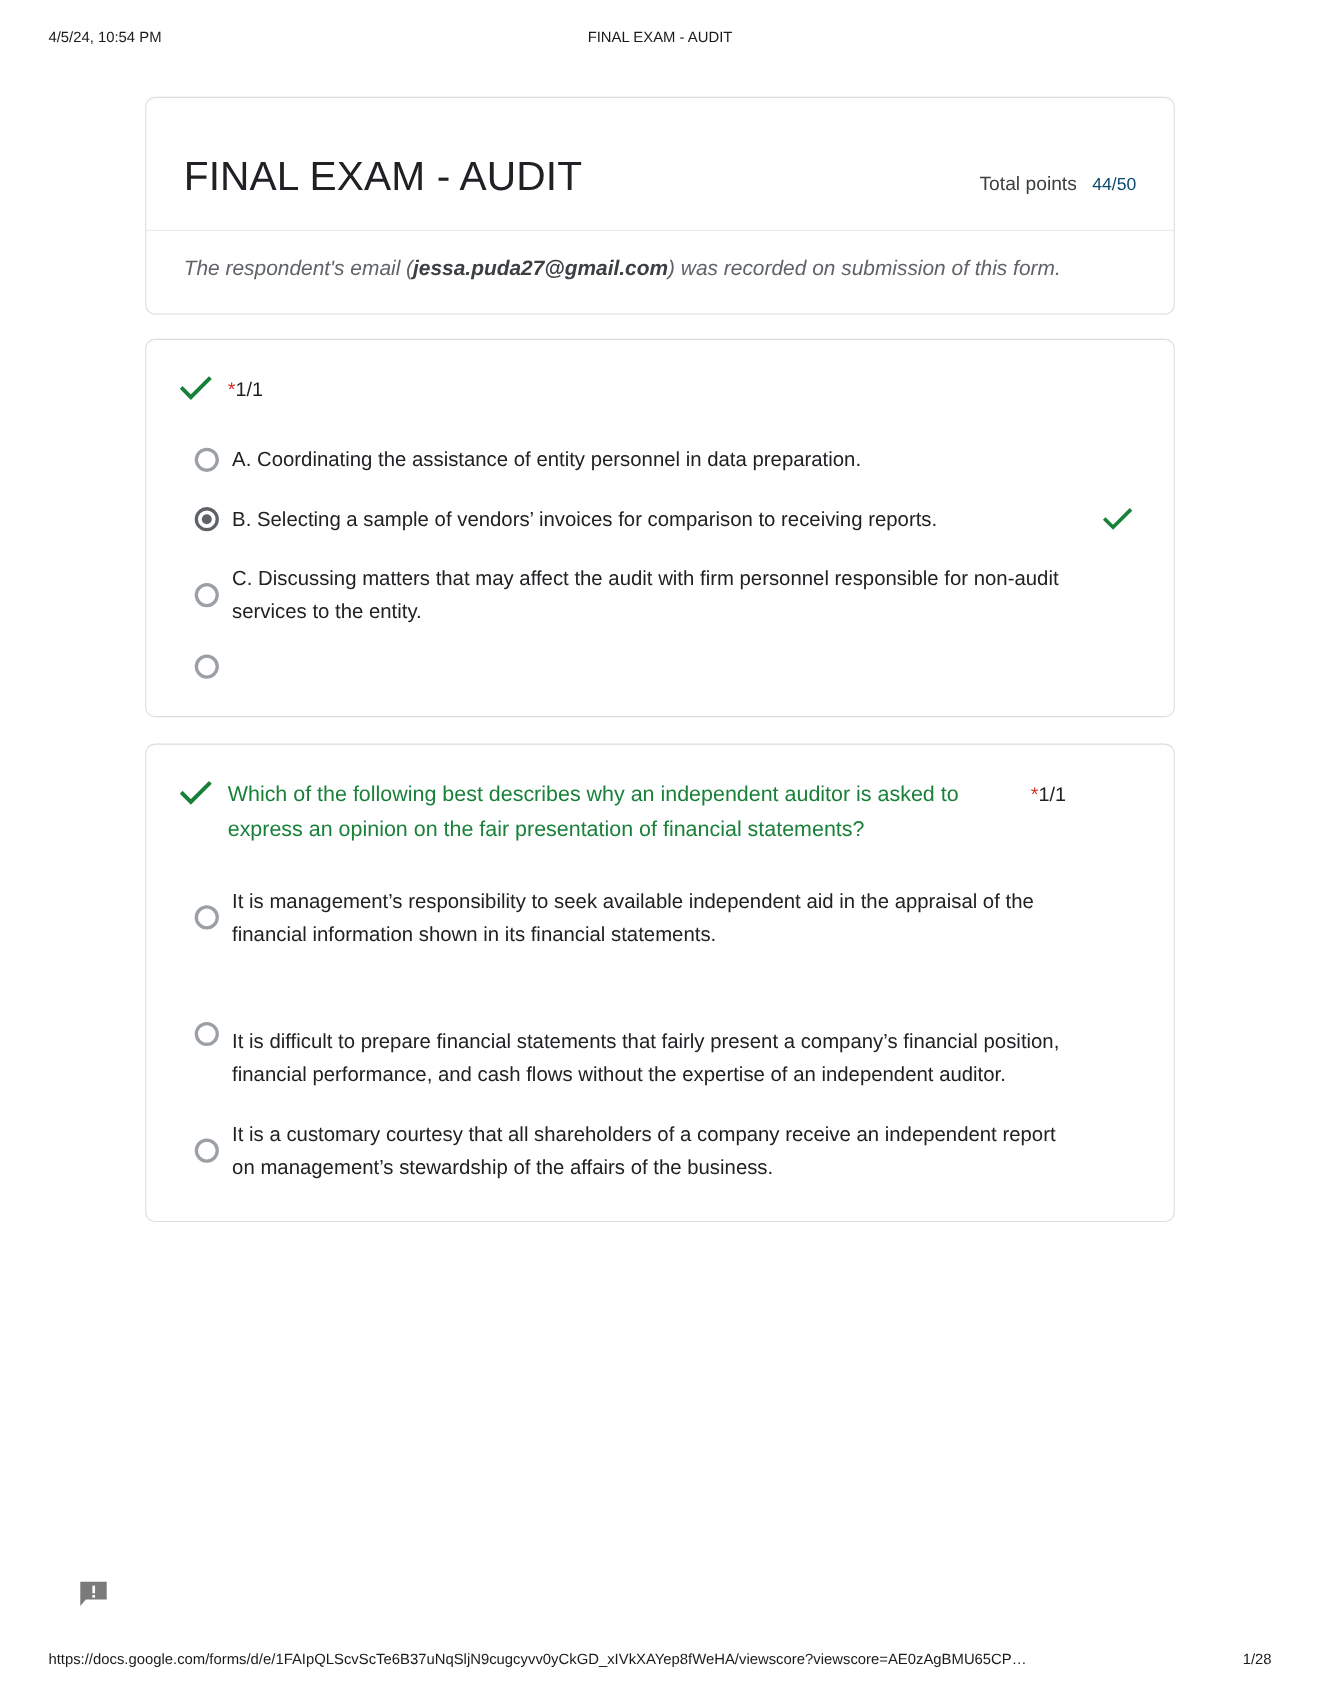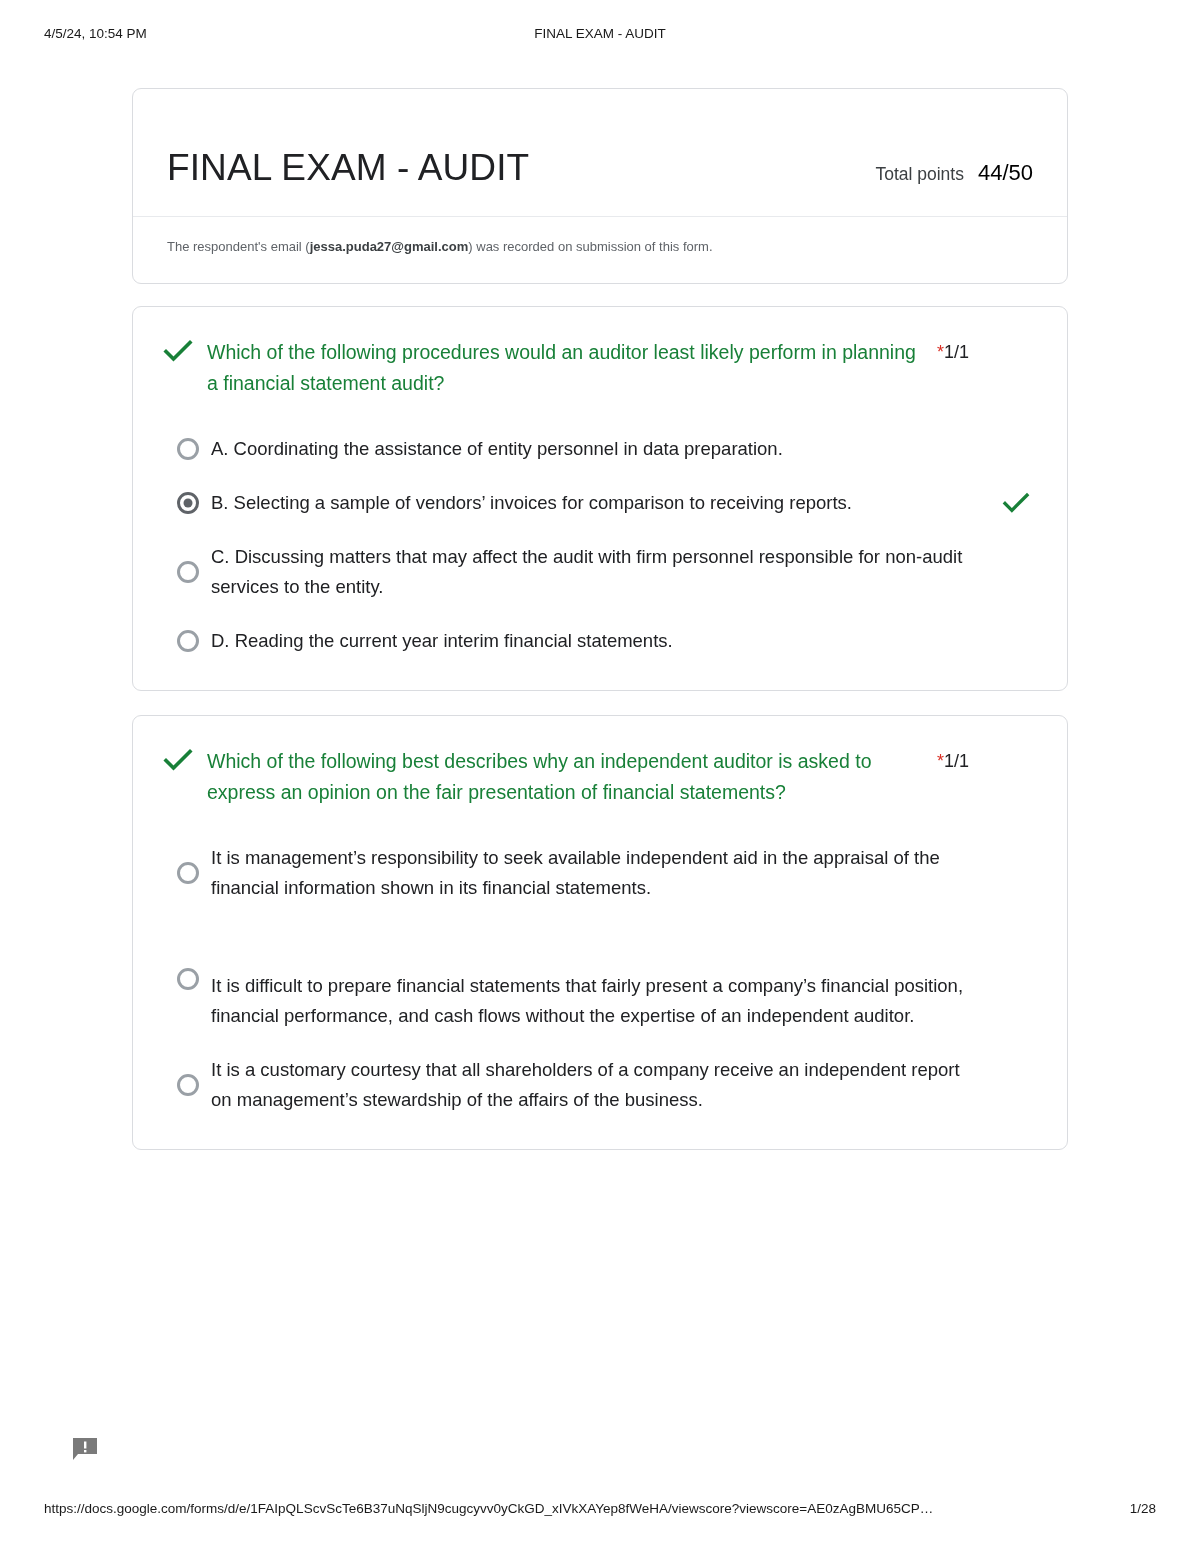--- a/index.html
+++ b/index.html
@@ -80,29 +80,30 @@
     align-items: baseline;
     gap: 14px;
     white-space: nowrap;
     padding-bottom: 2px;
   }
   .points-label {
     font-size: 17.5px;
     color: #3c4043;
   }
   .points-value {
-    font-size: 22px;
-    color: #000000;
+    font-size: 16px;
+    color: #0c4a6e;
     margin-top: 45px;
   }
   .header-note {
     padding: 20px 34px 26px 34px;
-    font-size: 13px;
+    font-size: 19px;
     line-height: 1.55;
     color: #5f6368;
+    font-style: italic;
   }
   .header-note b {
     color: #3c4043;
     font-weight: 700;
   }
 
   
   .question-card {
     margin-bottom: 24px;
     padding: 30px 28px 34px 28px;
@@ -263,21 +264,20 @@
     </div>
   </div>
 
   <div class="card question-card">
     <div class="q-head wide">
       <div class="q-check">
         <svg class="tick" width="30" height="24" viewBox="0 0 30 24" aria-hidden="true">
           <path d="M3 12.5 L10.5 20 L27 3.5" fill="none" stroke="#188038" stroke-width="3.6" stroke-linecap="square" stroke-linejoin="miter"></path>
         </svg>
       </div>
-      <div class="q-text">Which of the following procedures would an auditor least likely perform in planning a financial statement audit?</div>
       <div class="q-score"><span class="req">*</span><span class="pts">1/1</span></div>
     </div>
 
     <div class="options">
 
       <div class="option">
         <div class="opt-radio">
             <span class="radio"></span>
           </div>
         <div class="opt-text">A. Coordinating the assistance of entity personnel in data preparation.</div>
@@ -301,21 +301,20 @@
             <span class="radio"></span>
           </div>
         <div class="opt-text">C. Discussing matters that may affect the audit with firm personnel responsible for non-audit services to the entity.</div>
         <div class="opt-mark"></div>
       </div>
 
       <div class="option">
         <div class="opt-radio">
             <span class="radio"></span>
           </div>
-        <div class="opt-text">D. Reading the current year interim financial statements.</div>
         <div class="opt-mark"></div>
       </div>
 
     </div>
   </div>
 
   <div class="card question-card">
     <div class="q-head narrow">
       <div class="q-check">
         <svg class="tick" width="30" height="24" viewBox="0 0 30 24" aria-hidden="true">

